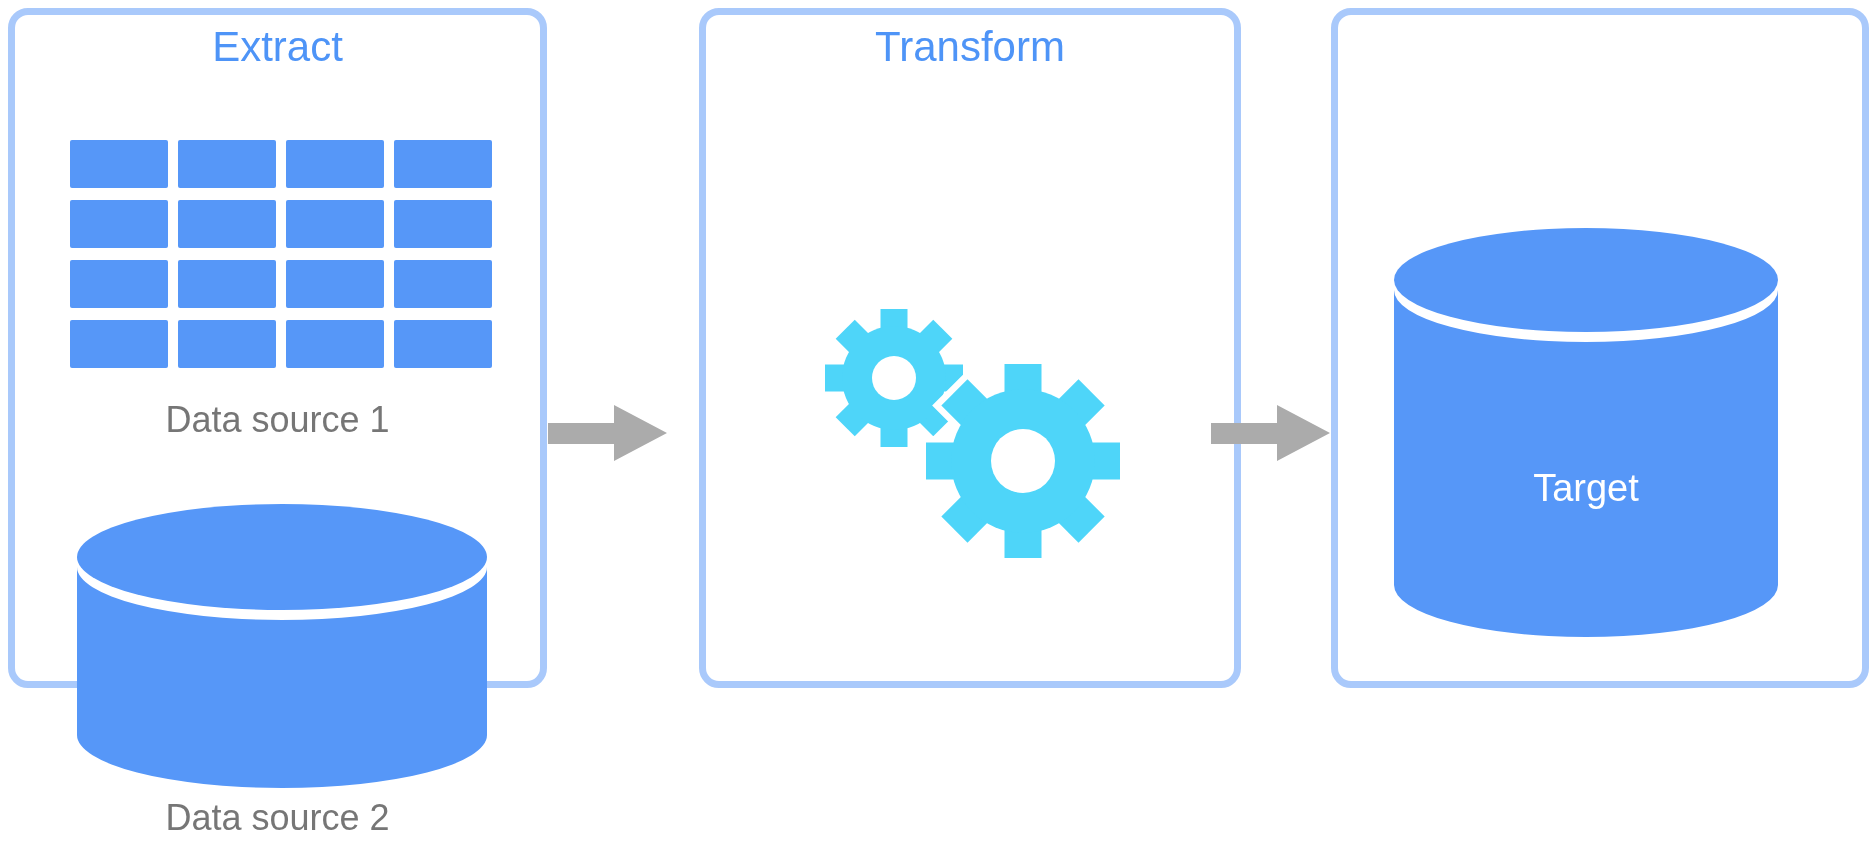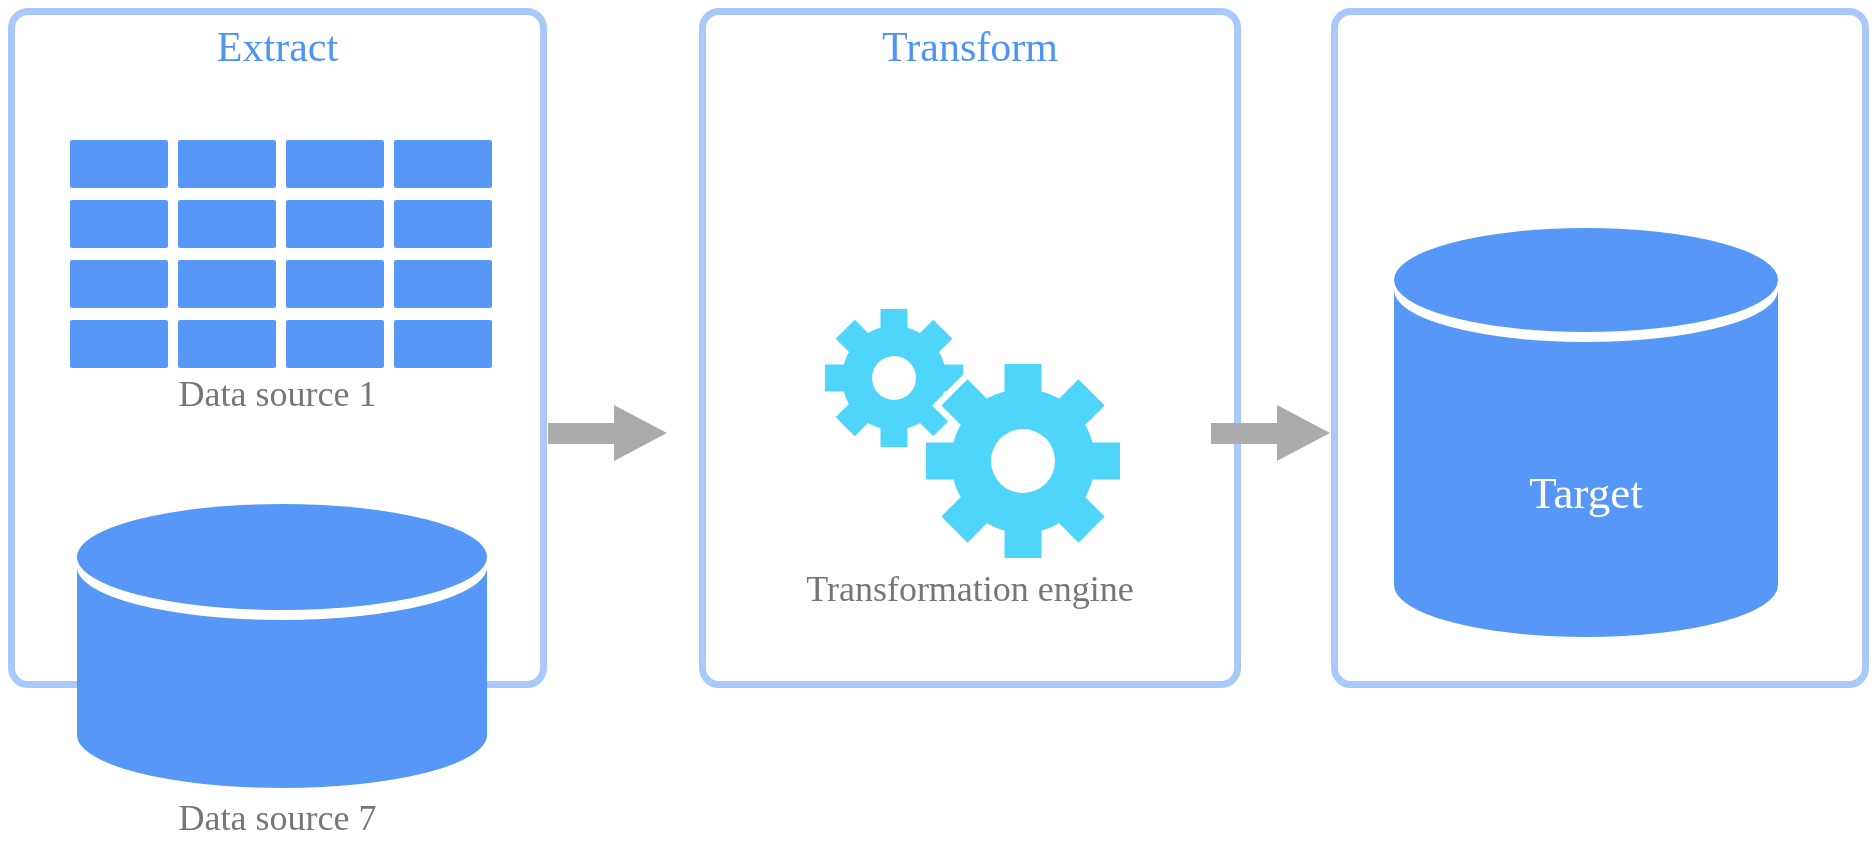--- a/index.html
+++ b/index.html
@@ -14,50 +14,50 @@
   }
   *{box-sizing:border-box;}
   html,body{margin:0;padding:0;}
   body{
     width:1875px;height:861px;position:relative;overflow:hidden;
     background:var(--background);
     font-family:"Liberation Sans", sans-serif;
   }
   .panel{
     position:absolute;top:8px;height:680px;background:var(--background);
-    border:7px solid var(--panel-border);border-radius:20px;font-family:Liberation Serif, serif;
+    border:7px solid var(--panel-border);border-radius:20px;
   }
   #panel-extract{left:8px;width:539px;}
   #panel-transform{left:699px;width:542px;}
   #panel-load{left:1331px;width:538px;}
   .panel-title{
     padding-top:8px;text-align:center;
     font-size:42px;line-height:1.15;color:var(--title-text);
   }
   .item-label{
     position:absolute;left:0;width:100%;text-align:center;
     font-size:36px;line-height:1.18;color:var(--label-text);
   }
   
   .table-icon{
     position:absolute;left:55px;top:125px;
     display:grid;grid-template-columns:repeat(4,98px);grid-auto-rows:48px;
     column-gap:10px;row-gap:12px;
   }
   .table-cell{background:var(--shape-blue);border-radius:2px;}
-  .label-ds1{top:358px;}
+  .label-ds1{top:384px;}
   
   .cylinder{position:absolute;display:block;}
   .cyl-source{left:55px;top:485px;width:424px;height:292px;}
   .label-ds2{top:782px;}
   .cyl-target-wrap{position:absolute;left:52px;top:210px;width:392px;height:420px;}
   .cyl-target{position:absolute;left:0;top:0;width:392px;height:420px;}
   .target-label{
     position:absolute;left:0;top:242px;width:100%;text-align:center;
-    font-size:45px;color:var(--target-label);
+    font-size:38px;color:var(--target-label);
   }
   
   .gears-icon{position:absolute;left:119px;top:293px;width:300px;height:255px;}
   .label-engine{top:553px;}
   
   .arrow{position:absolute;top:404px;width:120px;height:58px;}
   #arrow-1{left:548px;}
   #arrow-2{left:1211px;}
   
   .fill-blue{fill:var(--shape-blue);}
@@ -89,21 +89,21 @@
       <div class="table-cell"></div>
       <div class="table-cell"></div>
       <div class="table-cell"></div>
     </div>
   <div class="item-label label-ds1">Data source 1</div>
 
   <svg class="cylinder cyl-source" viewBox="0 0 424 292" aria-hidden="true">
     <ellipse class="fill-blue" cx="212" cy="57" rx="205" ry="53"></ellipse>
     <path class="fill-blue" d="M7,67 A205,53 0 0 0 417,67 L417,235 A205,53 0 0 1 7,235 Z"></path>
   </svg>
-  <div class="item-label label-ds2">Data source 7</div>
+  <div class="item-label label-ds2">Data source 2</div>
 </div>
 
 <svg class="arrow" id="arrow-1" viewBox="0 0 120 58" aria-hidden="true">
   <polygon class="fill-gray" points="0,19 66,19 66,1 119,29 66,57 66,40 0,40"></polygon>
 </svg>
 
 <div class="panel" id="panel-transform">
   <div class="panel-title">Transform</div>
 
   <svg class="gears-icon" viewBox="0 0 300 255" aria-hidden="true">
@@ -127,21 +127,20 @@
 
     <g>
       <rect class="fill-cyan" x="179.5" y="56" width="37" height="194"></rect>
       <rect class="fill-cyan" x="179.5" y="56" width="37" height="194" transform="rotate(45 198 153)"></rect>
       <rect class="fill-cyan" x="179.5" y="56" width="37" height="194" transform="rotate(90 198 153)"></rect>
       <rect class="fill-cyan" x="179.5" y="56" width="37" height="194" transform="rotate(135 198 153)"></rect>
       <circle class="fill-cyan" cx="198" cy="153" r="72"></circle>
       <circle class="fill-white" cx="198" cy="153" r="32"></circle>
     </g>
   </svg>
-  <div class="item-label label-engine">Transformation engine</div>
 </div>
 
 <svg class="arrow" id="arrow-2" viewBox="0 0 120 58" aria-hidden="true">
   <polygon class="fill-gray" points="0,19 66,19 66,1 119,29 66,57 66,40 0,40"></polygon>
 </svg>
 
 <div class="panel" id="panel-load">
 
   <div class="cyl-target-wrap">
     <svg class="cyl-target" viewBox="0 0 392 420" aria-hidden="true">

